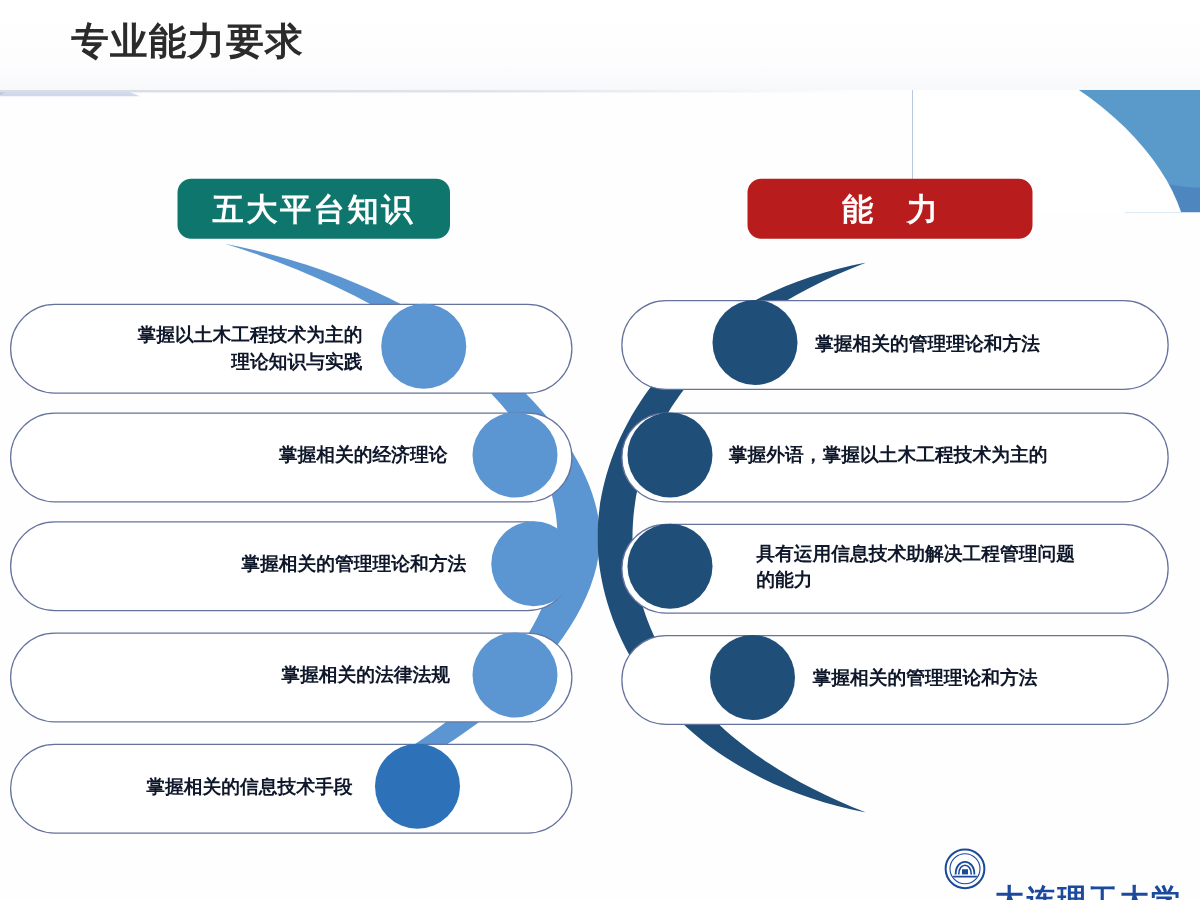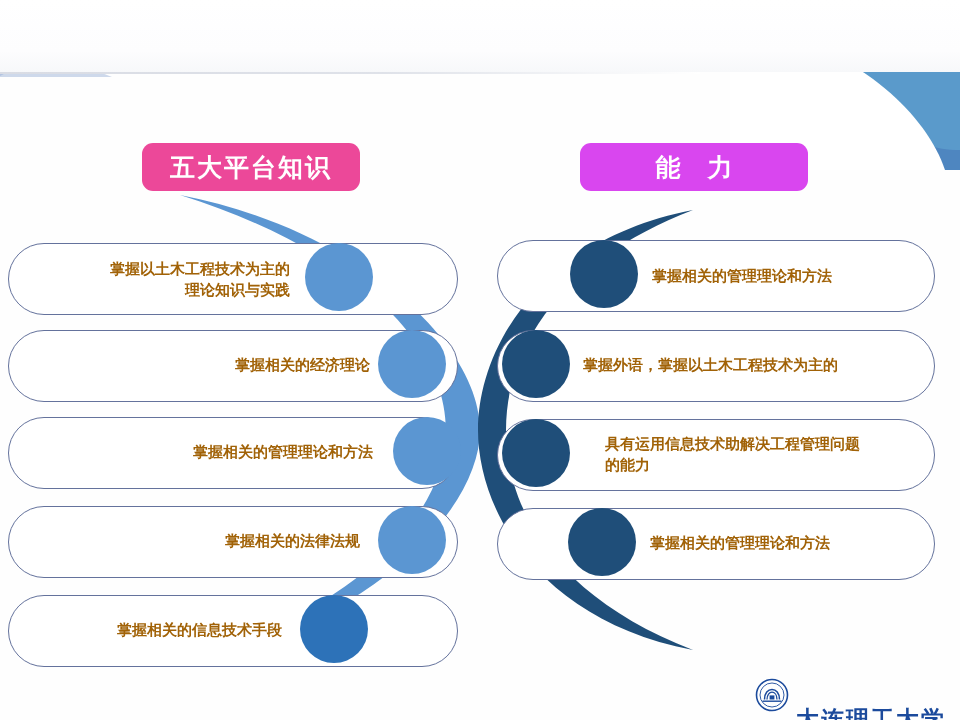--- a/index.html
+++ b/index.html
@@ -22,32 +22,32 @@
      background:linear-gradient(180deg,#ffffff 0%,#fdfdfe 70%,#f7f8fa 100%);}
   .title{position:absolute;left:57px;top:14px;font-size:30px;font-weight:bold;
      color:#2b2b2b;letter-spacing:1px;line-height:40px;white-space:nowrap;}
   .header-rule{position:absolute;left:0;top:72px;width:700px;height:2px;
      background:linear-gradient(90deg,#d9dce4 0%,#dfe2e9 55%,#ffffff 100%);}
 
   
   .chip{position:absolute;border-radius:11px;display:flex;align-items:center;
      justify-content:center;color:#ffffff;font-size:25px;font-weight:bold;
      letter-spacing:2px;}
-  #chip-left{left:142px;top:143px;width:218px;height:48px;background:#ec4899;}
-  #chip-right{left:580px;top:143px;width:228px;height:48px;background:#d946ef;
+  #chip-left{left:142px;top:143px;width:218px;height:48px;background:#0f766e;}
+  #chip-right{left:598px;top:143px;width:228px;height:48px;background:#b91c1c;
      letter-spacing:10px;text-indent:10px;}
 
   
   #arc-left{position:absolute;left:150px;top:195px;width:340px;height:470px;}
   #arc-right{position:absolute;left:478px;top:210px;width:240px;height:440px;}
 
   
   .pill{position:absolute;box-sizing:border-box;border:1.3px solid #64729c;
      border-radius:999px;background:#ffffff;}
-  .pill-text{position:absolute;font-size:15px;font-weight:bold;color:#a16207;
+  .pill-text{position:absolute;font-size:15px;font-weight:bold;color:#0f172a;
      line-height:21px;white-space:pre-line;}
 
   .col-left .pill{left:8px;width:450px;}
   .col-left .pill-text{text-align:right;}
   .col-right .pill{left:497px;width:438px;}
   .col-right .pill-text{text-align:left;}
 
   
   .node{position:absolute;border-radius:50%;}
 
@@ -71,20 +71,21 @@
   <svg class="deco" id="corner-tr" viewBox="0 0 230 170" preserveAspectRatio="none">
     <path d="M40,0 L230,0 L230,170 L170,170 C150,80 110,25 40,0 Z" fill="#4e86c0"></path>
     <path d="M0,0 L130,0 C95,40 70,90 62,170 L0,170 Z" fill="#2d5d93"></path>
     <path d="M18,0 L98,0 C62,45 42,100 38,170 L0,170 L0,30 Z" fill="#1f4e79" opacity="0.85"></path>
     <path d="M95,0 L230,0 L230,150 C180,150 120,120 95,0 Z" fill="#5fa0cf" opacity="0.75"></path>
     <path d="M0,18 C120,42 195,110 215,170 L0,170 Z" fill="#ffffff"></path>
   </svg>
 
   <div class="header">
     <div class="header-bg"></div>
+    <div class="title">专业能力要求</div>
     <div class="header-rule"></div>
   </div>
 
   <div class="chip" id="chip-left">
     <span>五大平台知识</span>
   </div>
   <div class="chip" id="chip-right">
     <span>能 力</span>
   </div>
 
@@ -100,21 +101,21 @@
 
   <div class="col-left">
 
     <div class="pill" style="top:243px;height:72px;"></div>
     <div class="node" style="left:305px;top:243px;width:68px;height:68px;background:#5b96d2;"></div>
     <div class="pill-text" style="left:30px;top:258px;width:260px;">掌握以土木工程技术为主的
 理论知识与实践</div>
 
     <div class="pill" style="top:330px;height:72px;"></div>
     <div class="node" style="left:378px;top:330px;width:68px;height:68px;background:#5b96d2;"></div>
-    <div class="pill-text" style="left:40px;top:354px;width:330px;text-align:right;">掌握相关的经济理论</div>
+    <div class="pill-text" style="left:28px;top:354px;width:330px;text-align:right;">掌握相关的经济理论</div>
 
     <div class="pill" style="top:417px;height:72px;"></div>
     <div class="node" style="left:393px;top:417px;width:68px;height:68px;background:#5b96d2;"></div>
     <div class="pill-text" style="left:28px;top:441px;width:345px;">掌握相关的管理理论和方法</div>
 
     <div class="pill" style="top:506px;height:72px;"></div>
     <div class="node" style="left:378px;top:506px;width:68px;height:68px;background:#5b96d2;"></div>
     <div class="pill-text" style="left:30px;top:530px;width:330px;">掌握相关的法律法规</div>
 
     <div class="pill" style="top:595px;height:72px;"></div>

